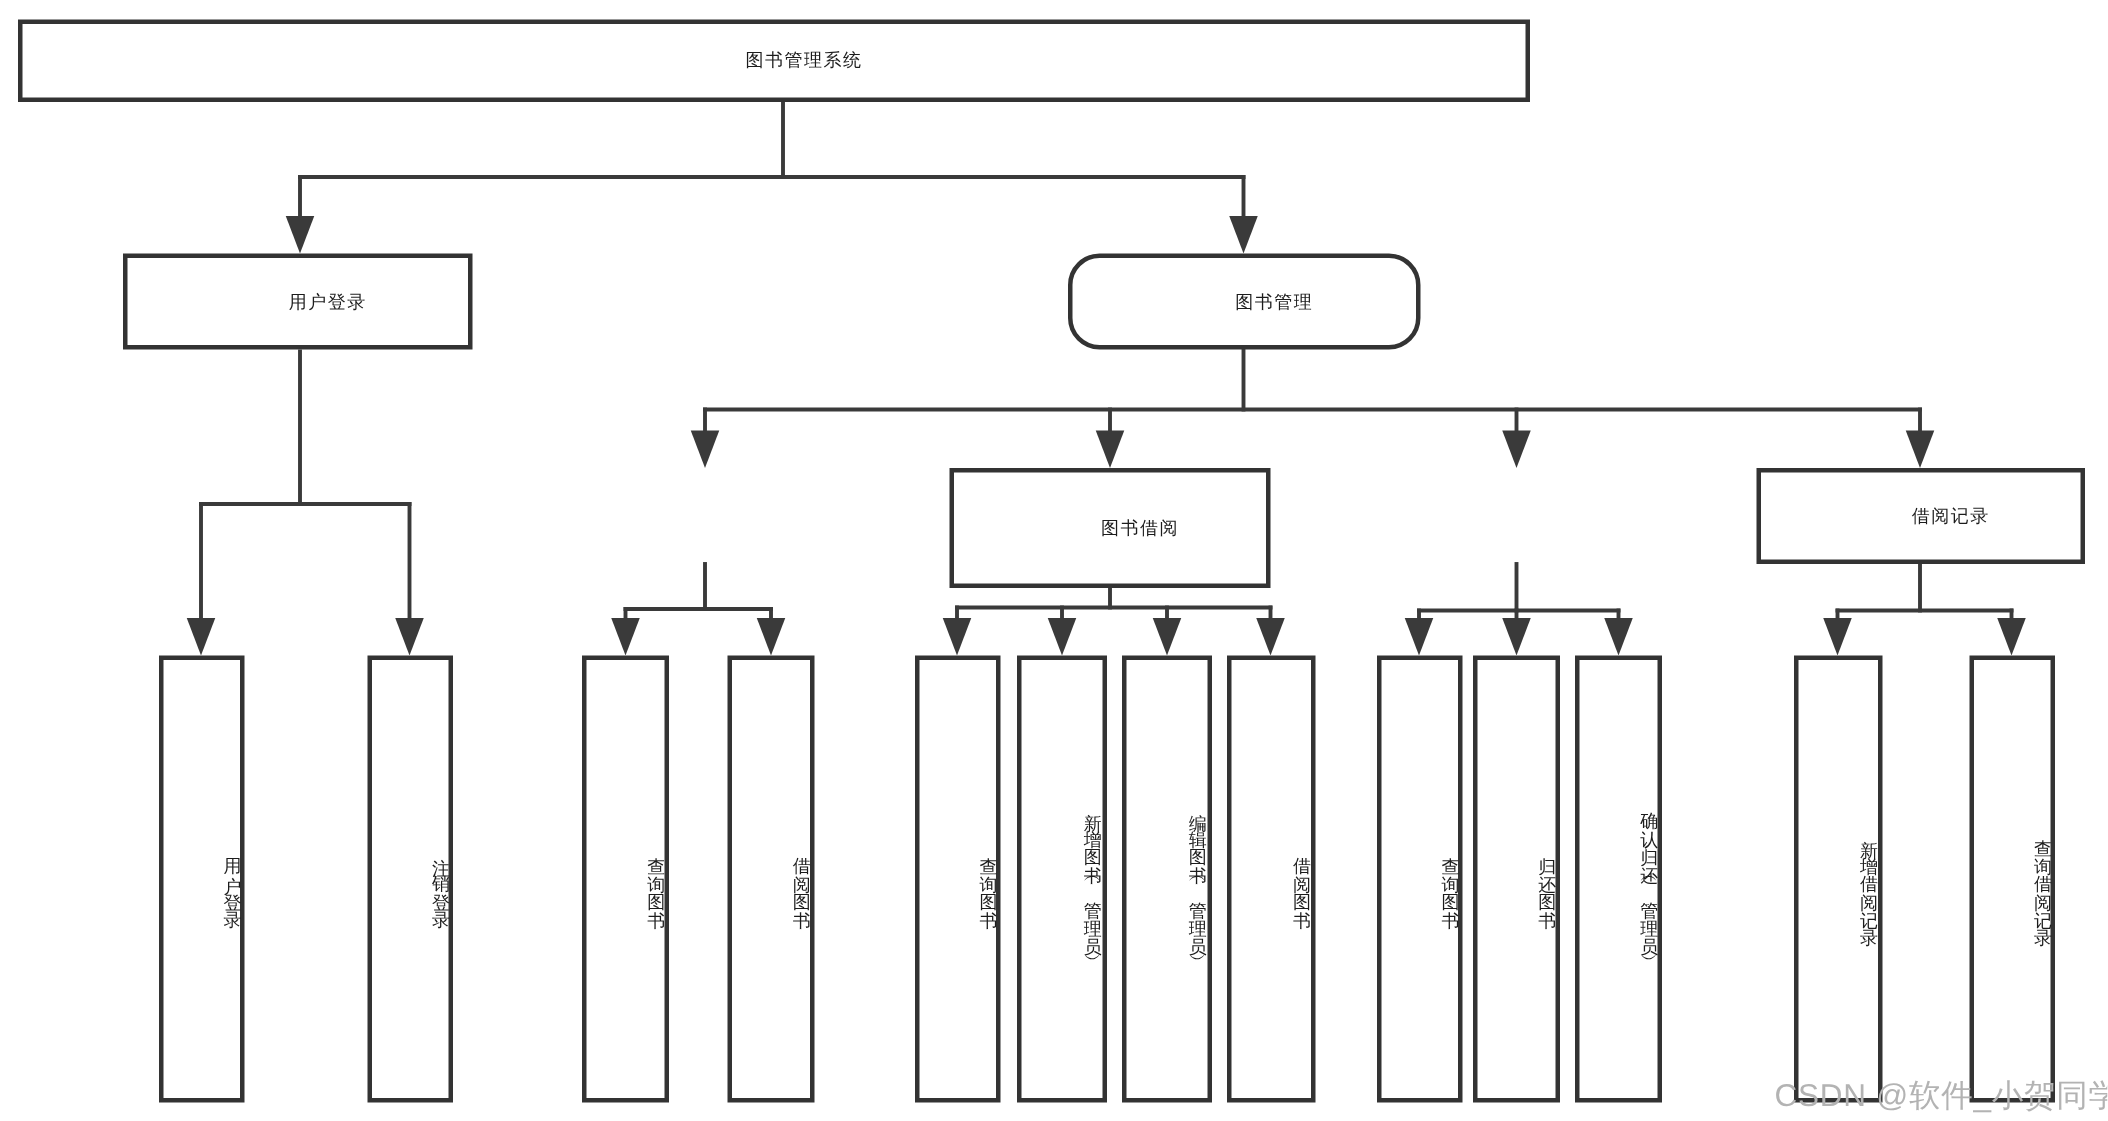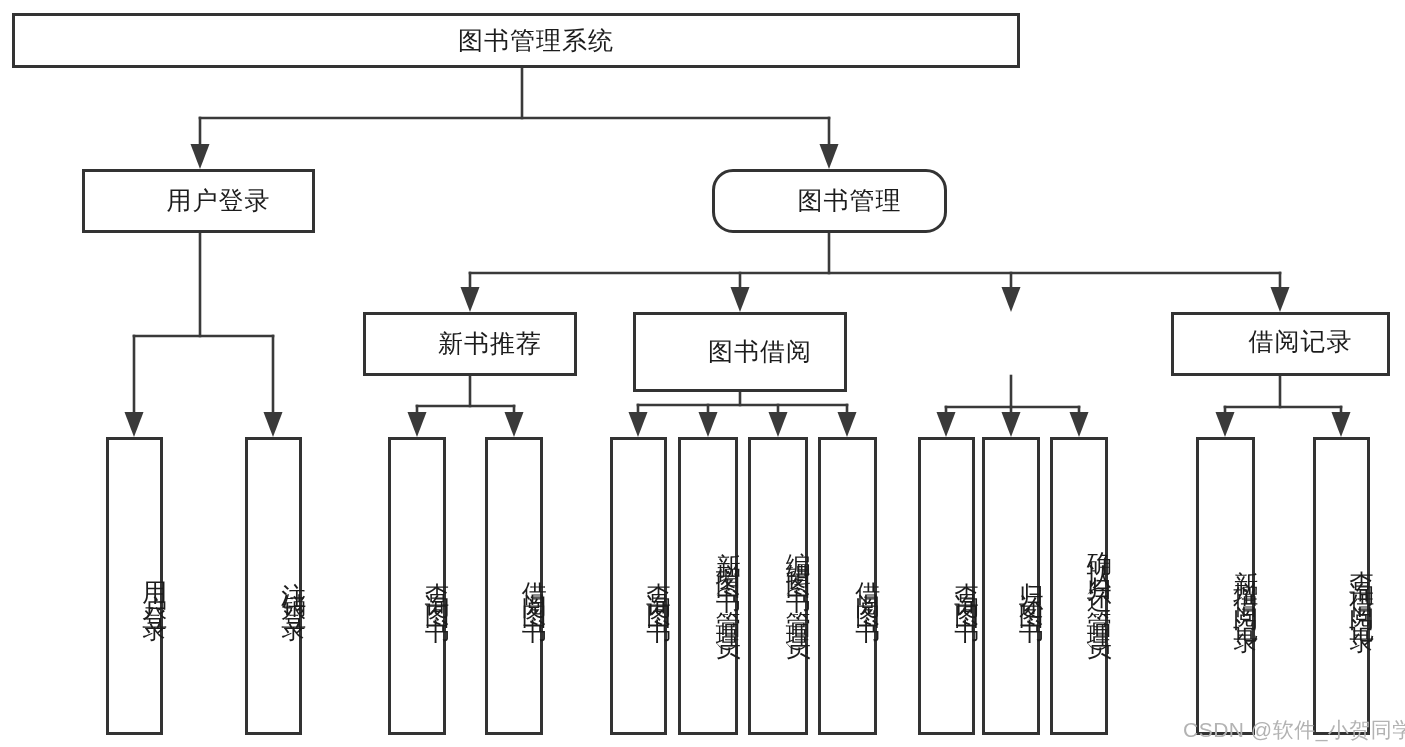--- a/index.html
+++ b/index.html
@@ -4,21 +4,21 @@
 <style>
   html,body{margin:0;padding:0;background:#ffffff;}
   .stage{
     position:relative;width:1405px;height:747px;background:#ffffff;
     font-family:"Liberation Sans",sans-serif;overflow:hidden;
   }
   .connector-layer{position:absolute;left:0;top:0;z-index:1;}
   .node{
     position:absolute;box-sizing:border-box;border:3px solid #333333;background:#ffffff;
     display:flex;align-items:center;justify-content:center;
-    color:#1c1c1c;font-size:25px;z-index:2;line-height:1.25;padding-left:40px;
+    color:#1c1c1c;font-size:12px;z-index:2;line-height:1.25;padding-left:40px;
   }
   .node.horizontal{letter-spacing:1px;}
   .node.vertical{
     writing-mode:vertical-rl;text-orientation:mixed;letter-spacing:12px;
   }
   .watermark{
     position:absolute;left:1183px;top:716px;z-index:5;white-space:nowrap;
     font-size:21px;color:#b3b3b3;letter-spacing:0.5px;
   }
 </style>
@@ -77,23 +77,22 @@
       <line x1="1225" y1="407" x2="1341" y2="407" stroke="#3a3a3a" stroke-width="2.6" stroke-linecap="square"></line>
       <line x1="1225" y1="407" x2="1225" y2="415" stroke="#3a3a3a" stroke-width="2.6" stroke-linecap="square"></line>
       <polygon points="1215.5,412 1234.5,412 1225,437" fill="#3a3a3a"></polygon>
       <line x1="1341" y1="407" x2="1341" y2="415" stroke="#3a3a3a" stroke-width="2.6" stroke-linecap="square"></line>
       <polygon points="1331.5,412 1350.5,412 1341,437" fill="#3a3a3a"></polygon>
     </svg>
   <div class="watermark">CSDN @软件_小贺同学</div>
 <div class="node horizontal" style="left: 12px; top: 13px; width: 1008px; height: 55px;">图书管理系统</div>
     <div class="node horizontal" style="left: 82px; top: 169px; width: 233px; height: 64px;">用户登录</div>
     <div class="node horizontal" style="left: 712px; top: 169px; width: 235px; height: 64px; border-radius: 21px;">图书管理</div>
-    <div class="node horizontal" style="left: 363px; top: 312px; width: 214px; height: 64px;">新书推荐</div>
     <div class="node horizontal" style="left: 633px; top: 312px; width: 214px; height: 80px;">图书借阅</div>
-    <div class="node horizontal" style="left: 1171px; top: 312px; width: 219px; height: 64px; font-family: Liberation Mono, monospace;">借阅记录</div>
+    <div class="node horizontal" style="left: 1171px; top: 312px; width: 219px; height: 64px;">借阅记录</div>
     <div class="node vertical" style="left: 106px; top: 437px; width: 57px; height: 298px;">用户登录</div>
     <div class="node vertical" style="left: 245px; top: 437px; width: 57px; height: 298px;">注销登录</div>
     <div class="node vertical" style="left: 388px; top: 437px; width: 58px; height: 298px;">查询图书</div>
     <div class="node vertical" style="left: 485px; top: 437px; width: 58px; height: 298px;">借阅图书</div>
     <div class="node vertical" style="left: 610px; top: 437px; width: 57px; height: 298px;">查询图书</div>
     <div class="node vertical" style="left: 678px; top: 437px; width: 60px; height: 298px;">新增图书（管理员）</div>
     <div class="node vertical" style="left: 748px; top: 437px; width: 60px; height: 298px;">编辑图书（管理员）</div>
     <div class="node vertical" style="left: 818px; top: 437px; width: 59px; height: 298px;">借阅图书</div>
     <div class="node vertical" style="left: 918px; top: 437px; width: 57px; height: 298px;">查询图书</div>
     <div class="node vertical" style="left: 982px; top: 437px; width: 58px; height: 298px;">归还图书</div>

